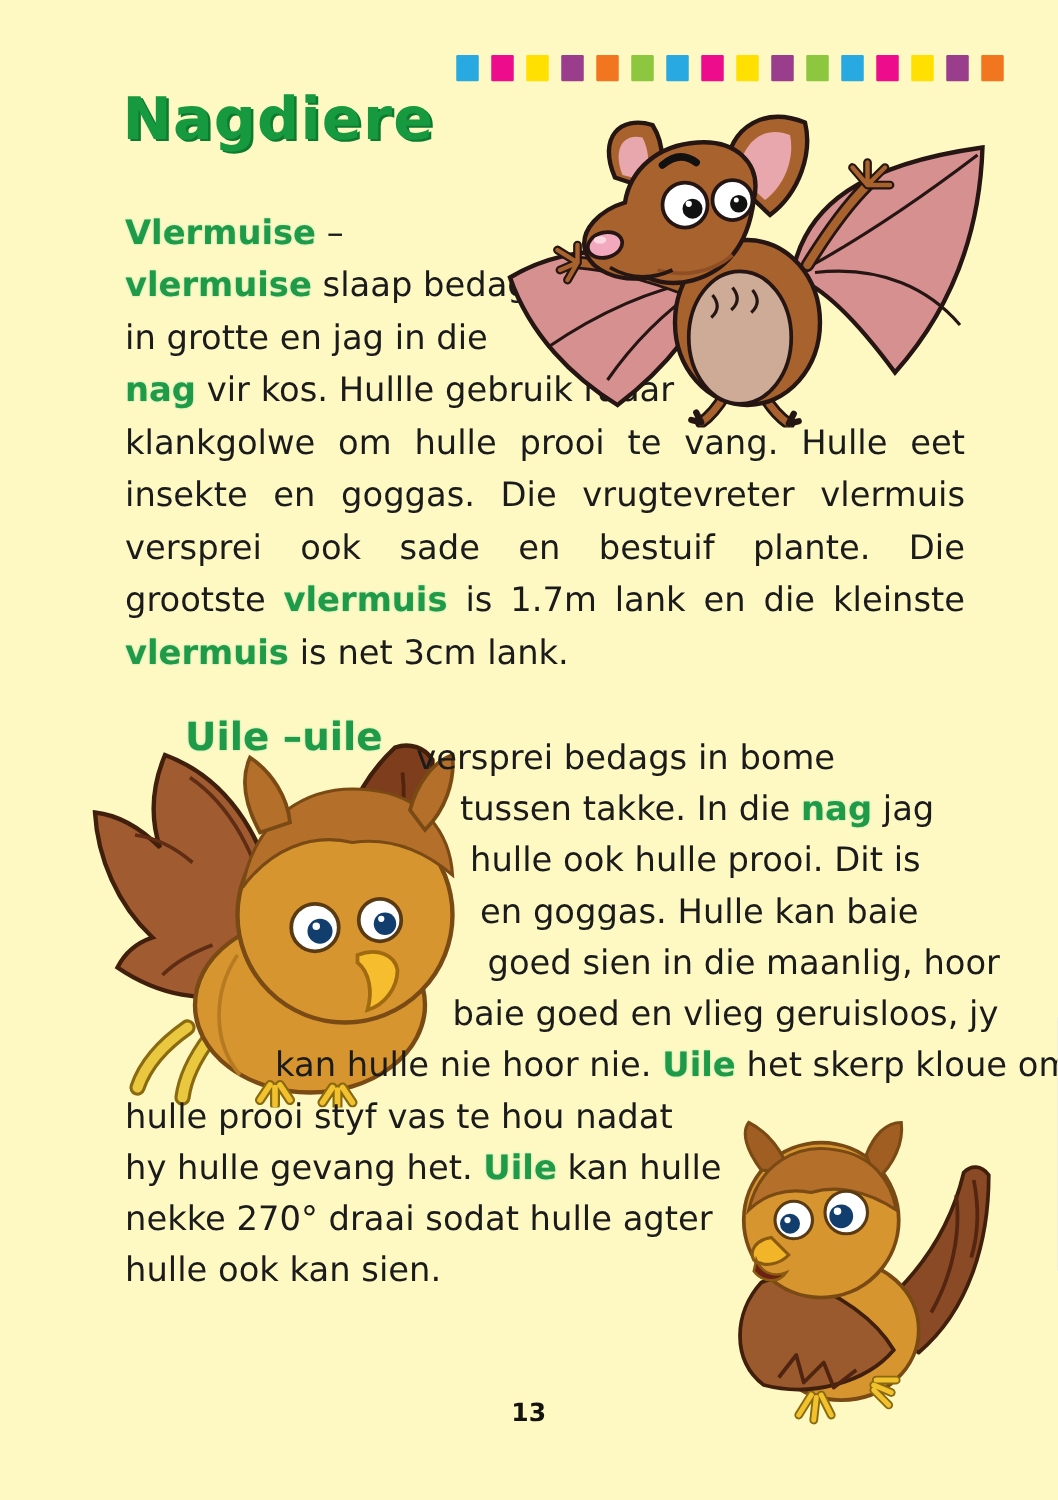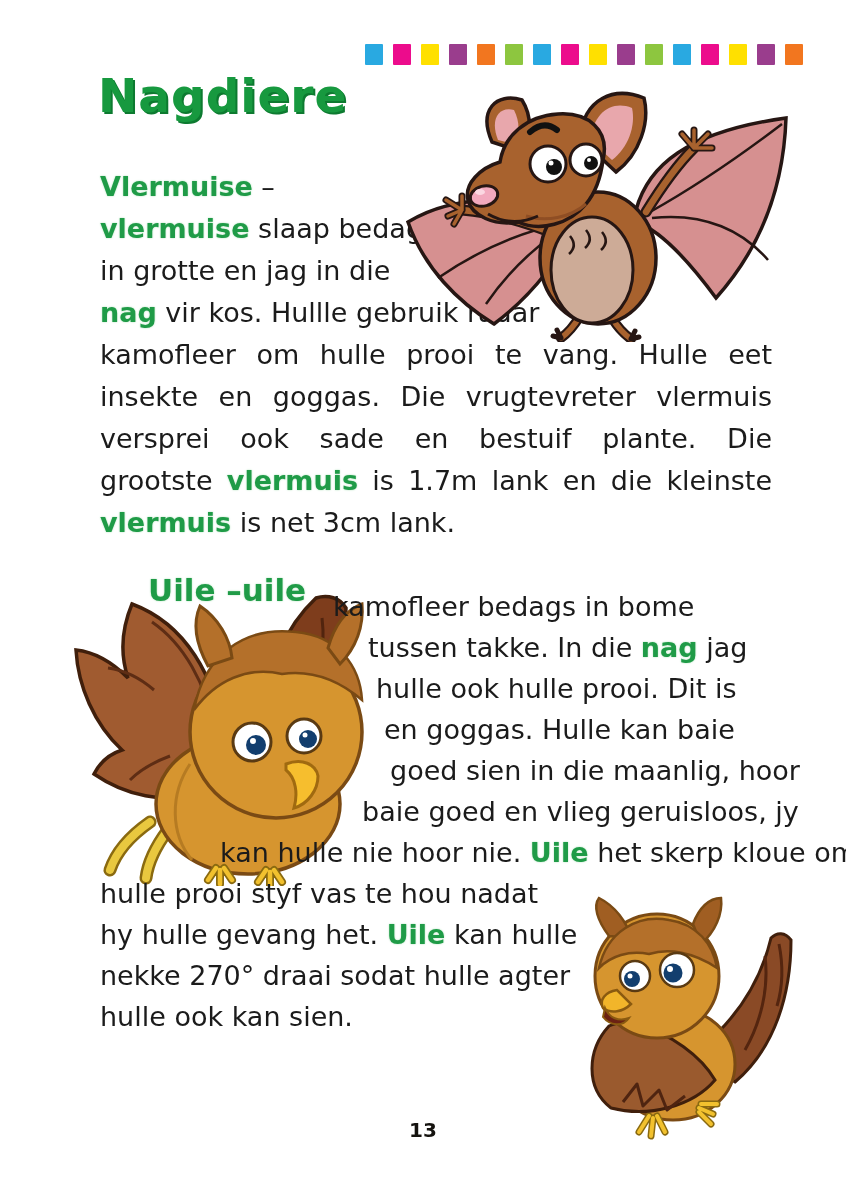--- a/index.html
+++ b/index.html
@@ -1,18 +1,18 @@
 <!DOCTYPE html>
 <html><head>
 <meta charset="utf-8">
 <style>
   html,body{margin:0;padding:0;background:#e8e8e8;}
   #page{
     position:relative;width:846px;height:1200px;margin:0 auto;
-    background:#ffffff;overflow:hidden;
+    background:#fef9c3;overflow:hidden;
     font-family:"DejaVu Sans",sans-serif;color:#1b1b1b;
   }
   
   #squares{position:absolute;left:365px;top:44px;display:flex;gap:10px;height:21px;}
   #squares .sq{width:18px;height:21px;border-radius:1px;}
   
   #title{
     position:absolute;left:98px;top:68px;
     font-size:47px;font-weight:bold;letter-spacing:1px;
     color:#17993F;text-shadow:2px 2px 0 #0d7a30;
@@ -197,30 +197,30 @@
       <path d="M64,94 C52,96 46,104 50,112 C58,118 70,116 78,108 Z" fill="#F2B52A" stroke="#8A5A10" stroke-width="2.5"></path>
       <path d="M52,112 C56,122 66,126 76,122 C70,131 57,130 50,121 Z" fill="#6B2113" stroke="#8A5A10" stroke-width="2"></path>
     </svg>
   </div>
 
   <div class="para" id="p-bats">
       <div class="line"><span class="kw">Vlermuise</span><span> –</span></div>
       <div class="line"><span class="kw">vlermuise</span><span> slaap bedags</span></div>
       <div class="line"><span>in grotte en jag in die</span></div>
       <div class="line"><span class="kw">nag</span><span> vir kos. Hullle gebruik radar</span></div>
-      <div class="line"><span>kamofleer om hulle prooi te vang. Hulle eet</span></div>
+      <div class="line"><span>klankgolwe om hulle prooi te vang. Hulle eet</span></div>
       <div class="line"><span>insekte en goggas. Die vrugtevreter vlermuis</span></div>
       <div class="line"><span>versprei ook sade en bestuif plante. Die</span></div>
       <div class="line"><span>grootste </span><span class="kw">vlermuis</span><span> is 1.7m lank en die kleinste</span></div>
       <div class="line"><span class="kw">vlermuis</span><span> is net 3cm lank.</span></div>
     </div>
 
   <div id="owl-label">Uile –uile</div>
   <div class="para" id="p-owls">
-      <div class="line"><span>kamofleer bedags in bome</span></div>
+      <div class="line"><span>versprei bedags in bome</span></div>
       <div class="line"><span>tussen takke. In die </span><span class="kw">nag</span><span> jag</span></div>
       <div class="line"><span>hulle ook hulle prooi. Dit is</span></div>
       <div class="line"><span>en goggas. Hulle kan baie</span></div>
       <div class="line"><span>goed sien in die maanlig, hoor</span></div>
       <div class="line"><span>baie goed en vlieg geruisloos, jy</span></div>
       <div class="line"><span>kan hulle nie hoor nie. </span><span class="kw">Uile</span><span> het skerp kloue om</span></div>
       <div class="line"><span>hulle prooi styf vas te hou nadat</span></div>
       <div class="line"><span>hy hulle gevang het. </span><span class="kw">Uile</span><span> kan hulle</span></div>
       <div class="line"><span>nekke 270° draai sodat hulle agter</span></div>
       <div class="line"><span>hulle ook kan sien.</span></div>

